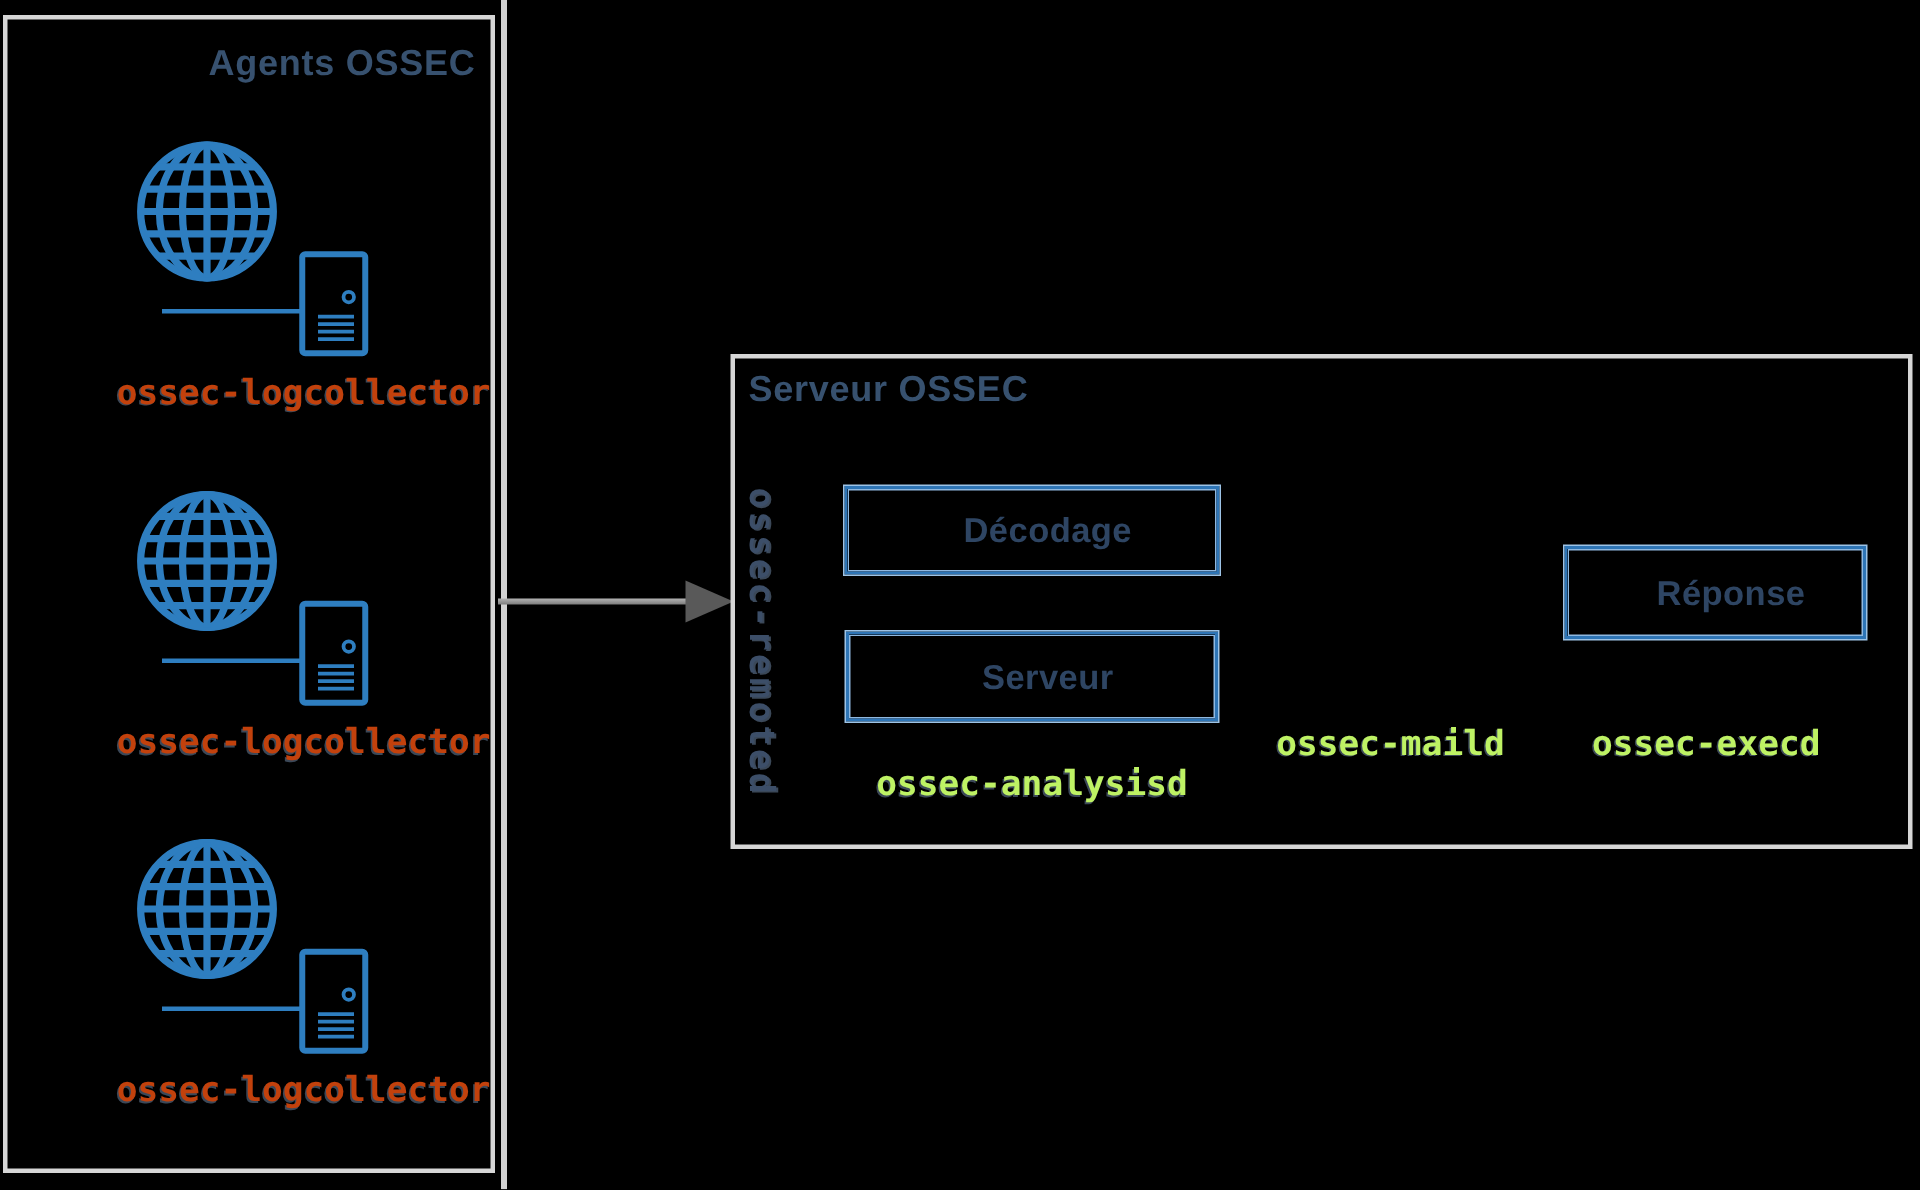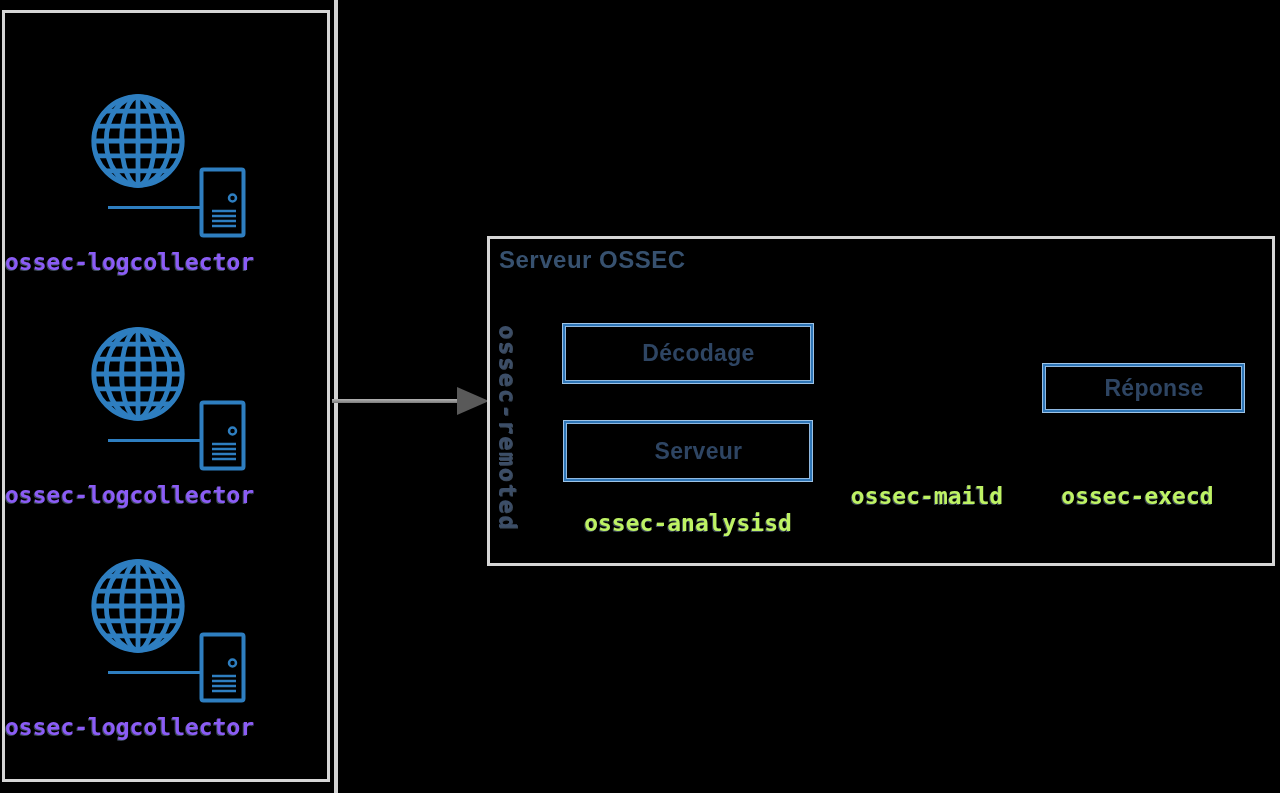--- a/index.html
+++ b/index.html
@@ -21,22 +21,22 @@
   }
   .agents-title{top:16px;right:10px;}
   .server-title{top:7px;left:9px;}
 
   
   .agent-node{position:absolute;left:0;width:322px;height:190px;}
   .globe-icon{position:absolute;left:81px;top:0px;width:104px;height:100px;}
   .server-icon{position:absolute;left:194px;top:76px;width:47px;height:71px;}
   .node-link{position:absolute;left:103px;top:115px;width:93px;height:3px;background:#2E7EC0;}
   .node-label{
-    position:absolute;left:0;right:0;top:158px;text-align:left;
-    font-family:"DejaVu Sans Mono",monospace;font-weight:bold;font-size:23px;color:#8b5cf6;
+    position:absolute;left:0;right:0;top:158px;text-align:right;
+    font-family:"DejaVu Sans Mono",monospace;font-weight:bold;font-size:23px;color:#c2410c;
     text-shadow:-1px 1px 0 rgba(130,160,195,.45);
     white-space:nowrap;
   }
 
   
   .vertical-label{
     position:absolute;left:4px;top:86px;height:222px;
     writing-mode:vertical-rl;text-orientation:sideways;
     font-family:"DejaVu Sans Mono",monospace;font-weight:bold;font-size:23px;color:#3C4E68;
     letter-spacing:2px;text-shadow:1px -1px 0 rgba(130,160,195,.45);
@@ -46,21 +46,21 @@
   .process-box{
     position:absolute;box-sizing:border-box;background:transparent;
     border:2px solid #2E75B6;outline:1px solid #9DC3E6;
     box-shadow:inset 0 0 0 1px #8FB8E0;
     display:flex;align-items:center;justify-content:center;
     color:#2E4563;font-size:23px;font-weight:600;letter-spacing:.3px;padding-left:21px;
   }
   .box-decodage{left:73px;top:85px;width:250px;height:59px;}
   .box-analyse{left:74px;top:182px;width:248px;height:60px;}
   .box-alerte{left:337px;top:125px;width:200px;height:62px;}
-  .box-reponse{left:553px;top:125px;width:201px;height:48px;}
+  .box-reponse{left:553px;top:125px;width:201px;height:62px;}
 
   .daemon-label{
     position:absolute;text-align:center;
     font-family:"DejaVu Sans Mono",monospace;font-weight:bold;font-size:23px;color:#bef264;
     text-shadow:-1px 1px 0 rgba(130,160,195,.45);white-space:nowrap;
   }
   .label-analysisd{left:74px;width:248px;top:271px;}
   .label-maild{left:337px;width:200px;top:244px;}
   .label-execd{left:547px;width:201px;top:244px;}
 
@@ -72,20 +72,21 @@
     border-left:32px solid #595959;}
 </style>
 </head>
 <body>
 
 <div class="stage">
 
   <div class="vline"></div>
 
   <div class="panel agents-panel">
+    <div class="panel-title agents-title">Agents OSSEC</div>
 
     <div class="agent-node" style="top:78px;">
       <svg class="globe-icon" viewBox="0 0 104 104" fill="none" stroke="#2E7EC0" stroke-width="5">
         <circle cx="52" cy="52" r="46"></circle>
         <ellipse cx="52" cy="52" rx="17" ry="46"></ellipse>
         <ellipse cx="52" cy="52" rx="33" ry="46"></ellipse>
         <line x1="52" y1="6" x2="52" y2="98"></line>
         <line x1="18" y1="21" x2="86" y2="21"></line>
         <line x1="9" y1="36.5" x2="95" y2="36.5"></line>
         <line x1="6" y1="52" x2="98" y2="52"></line>

